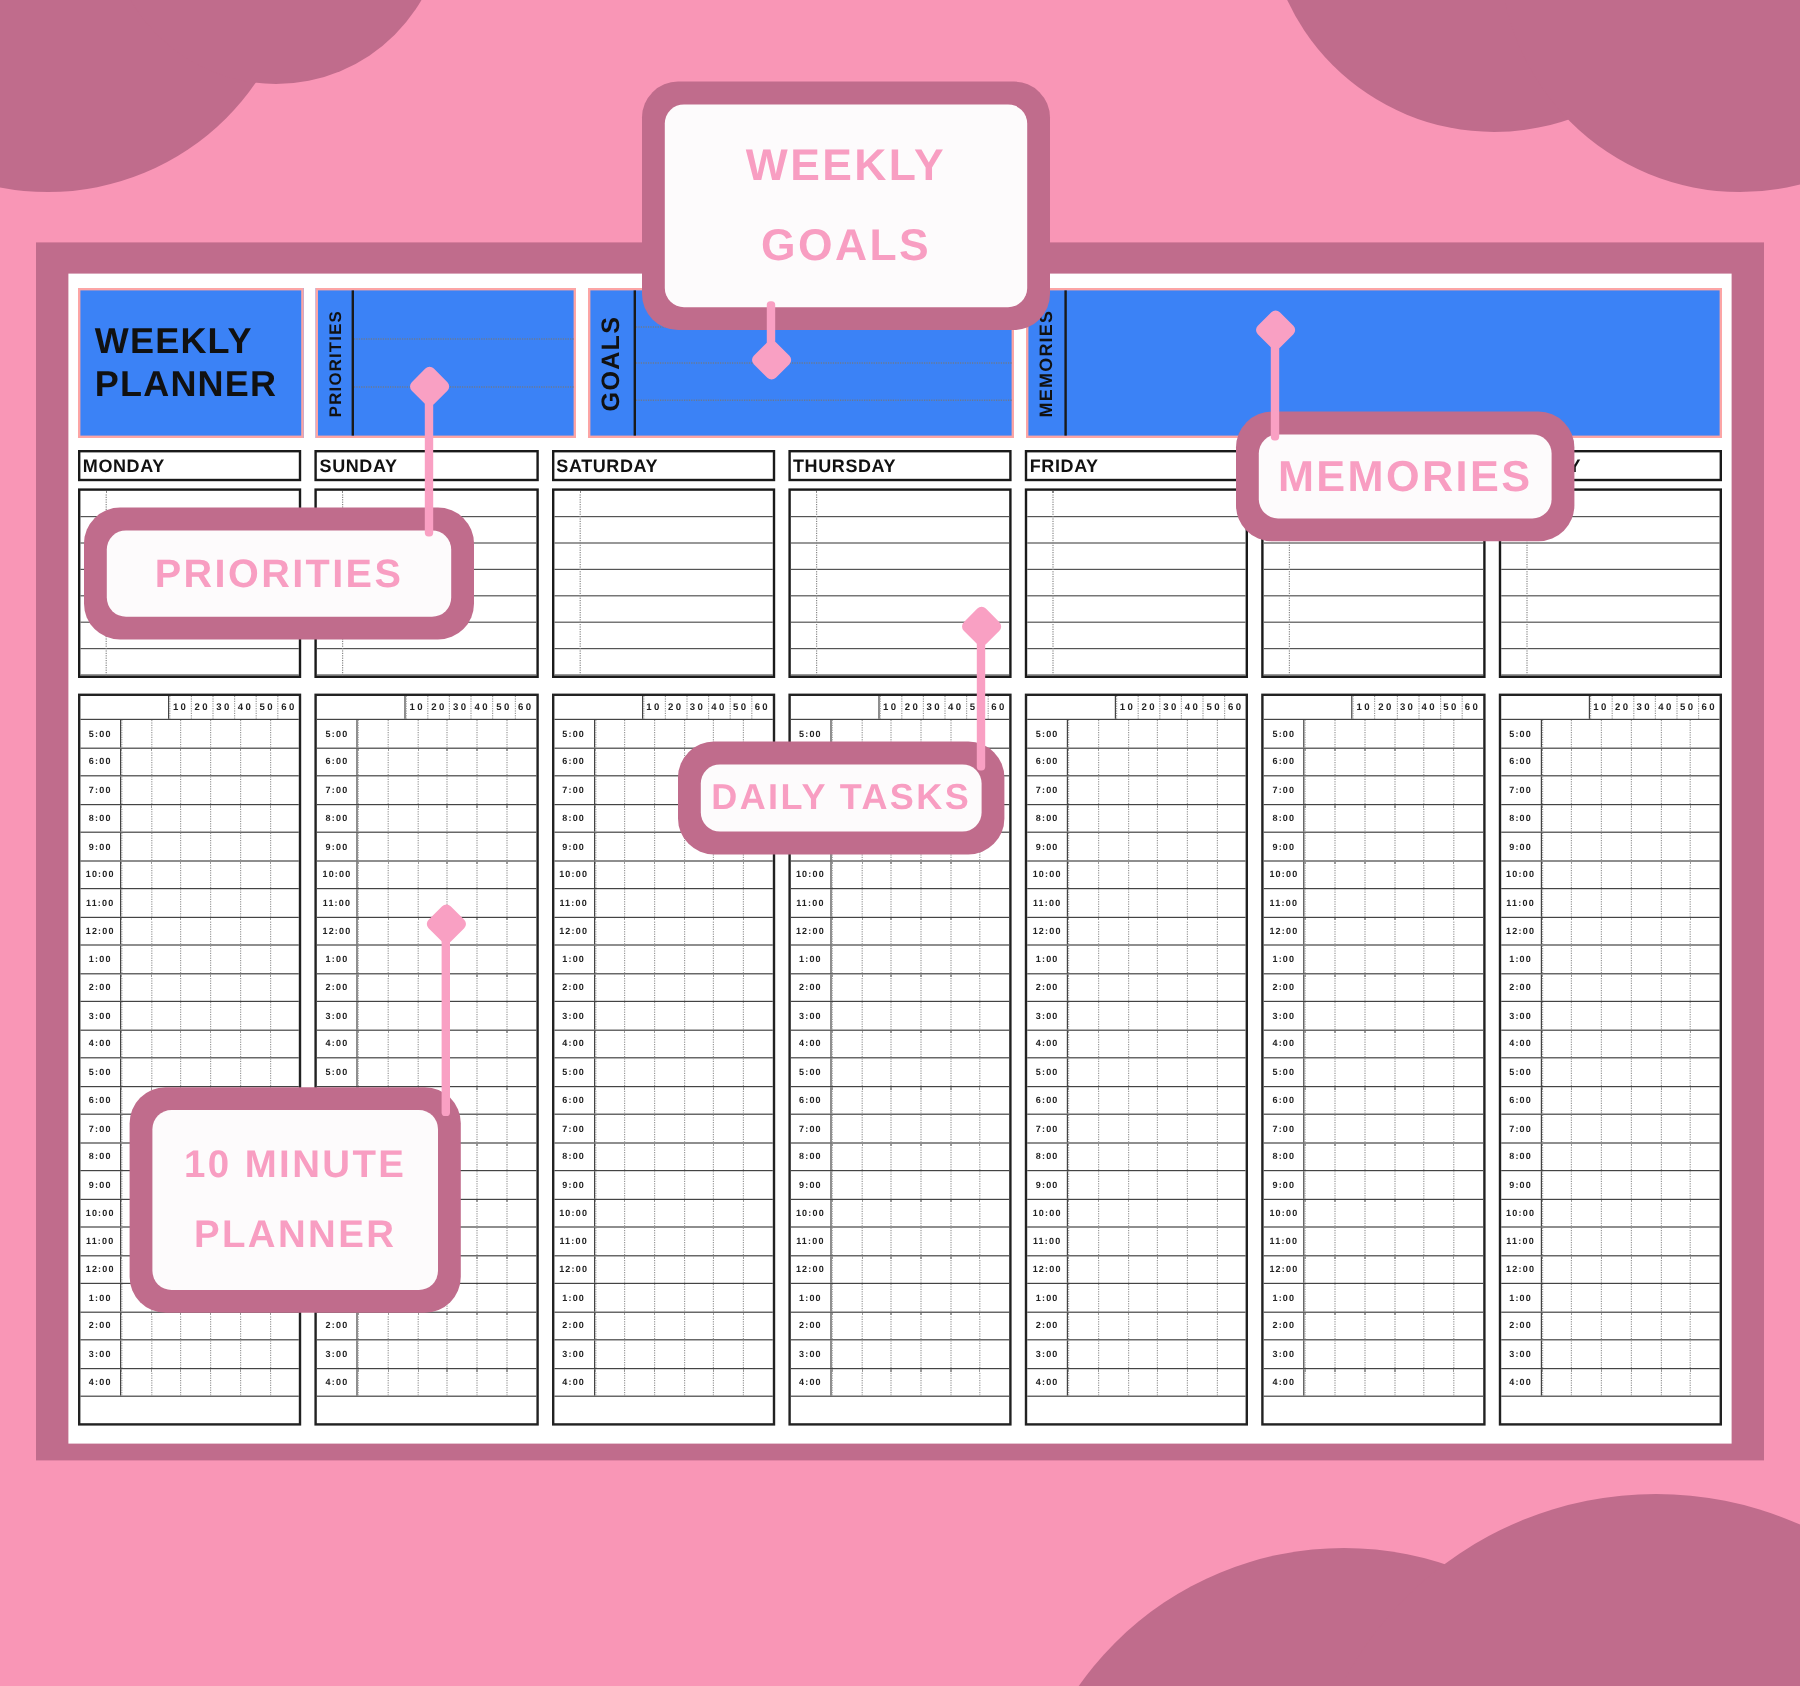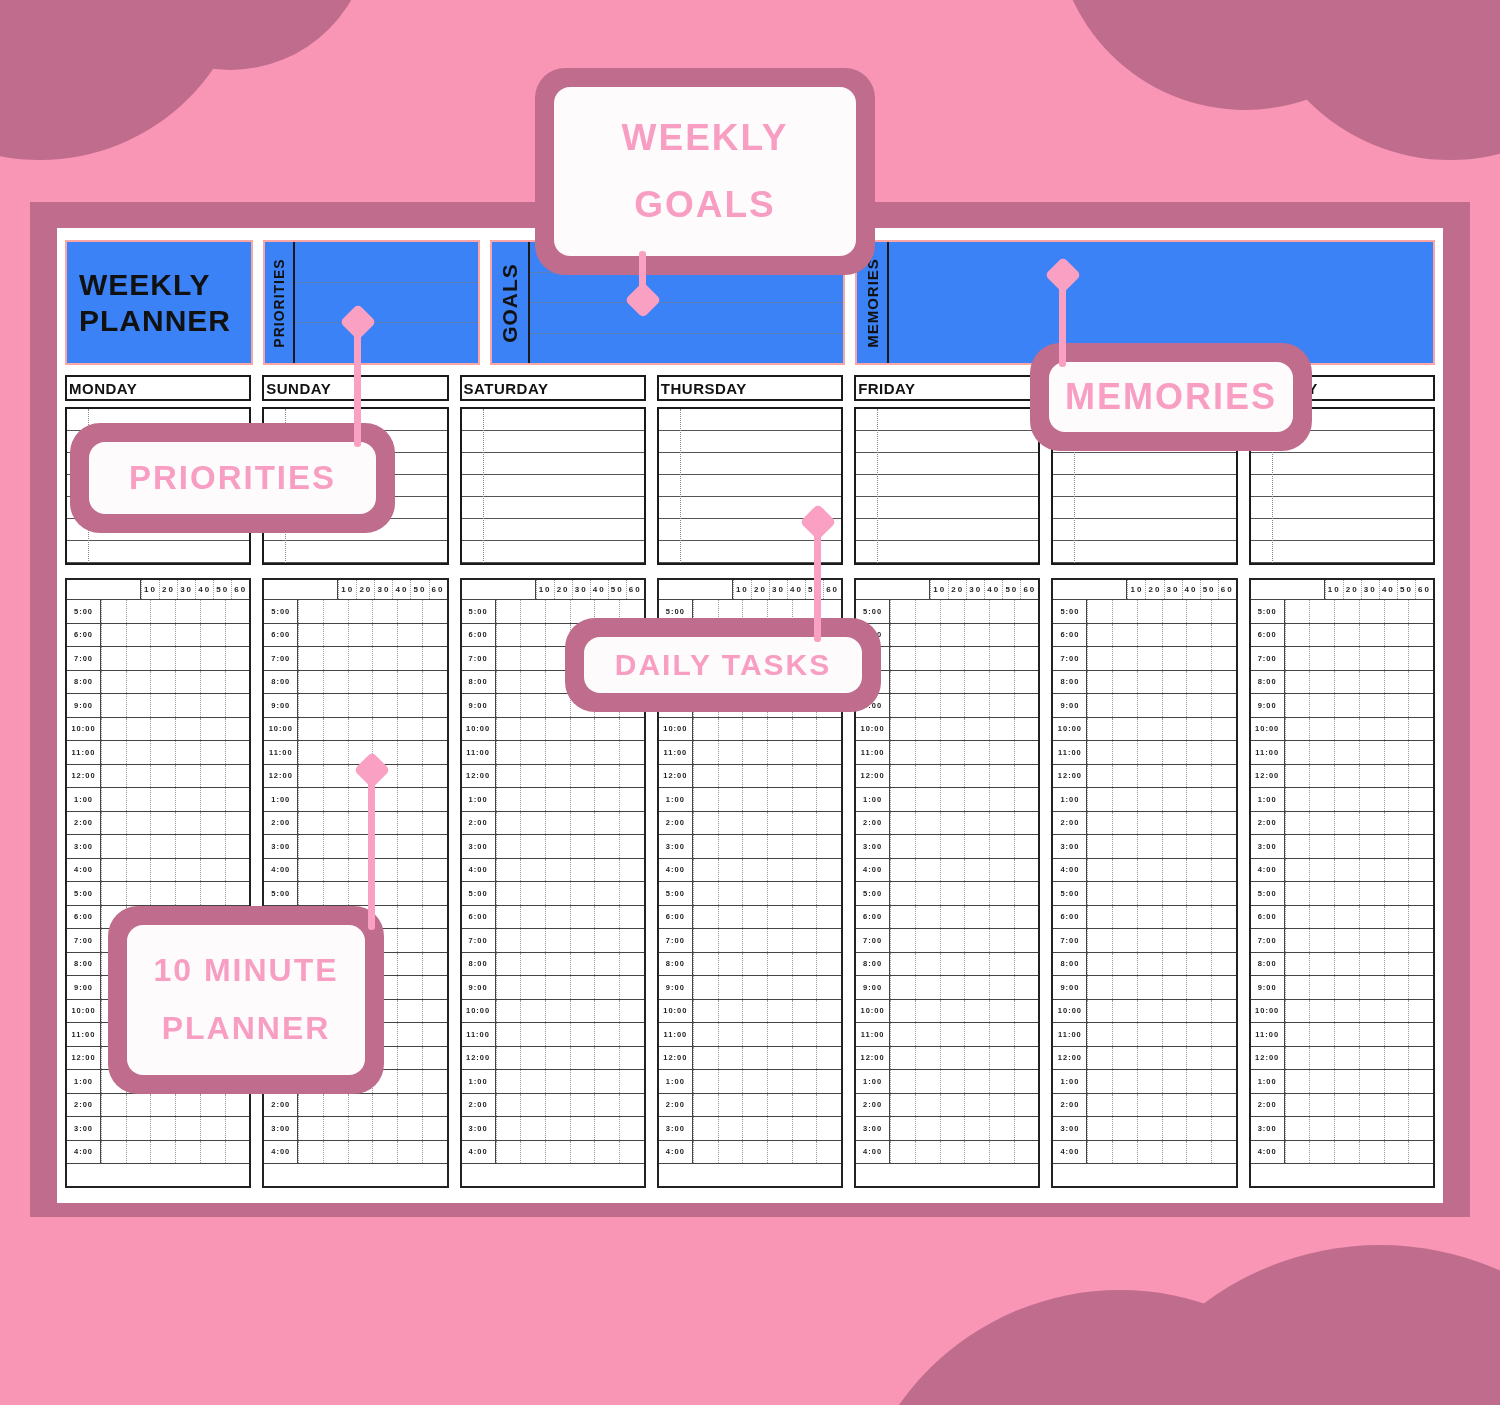--- a/index.html
+++ b/index.html
@@ -66,21 +66,21 @@
   
   .callout{position:absolute;background:#C06C8C;border-radius:30px;z-index:5;}
   .callout .inner{position:absolute;inset:19px;background:#FDFBFC;border-radius:16px;display:flex;align-items:center;justify-content:center;text-align:center;}
   .callout .inner span{color:#F89EC2;font-weight:900;letter-spacing:2px;}
   .co-weekly-goals{left:535px;top:68px;width:340px;height:207px;}
   .co-weekly-goals span{font-size:37px;line-height:1.8;}
   .co-memories{left:1030px;top:343px;width:282px;height:108px;}
   .co-memories span{font-size:36px;}
   .co-priorities{left:70px;top:423px;width:325px;height:110px;}
   .co-priorities span{font-size:33px;}
-  .co-daily-tasks{left:565px;top:618px;width:316px;height:94px;}
+  .co-daily-tasks{left:565px;top:618px;width:272px;height:94px;}
   .co-daily-tasks span{font-size:30px;}
   .co-ten-minute{left:108px;top:906px;width:276px;height:188px;}
   .co-ten-minute span{font-size:32px;line-height:1.8;}
 
   
   .stem{position:absolute;width:7px;background:#F9A0C3;border-radius:3px;z-index:6;}
   .st-wg{left:639px;top:251px;height:49px;}
   .st-mem{left:1059px;top:275px;height:92px;}
   .st-pri{left:354px;top:322px;height:125px;}
   .st-dt{left:814px;top:522px;height:120px;}

